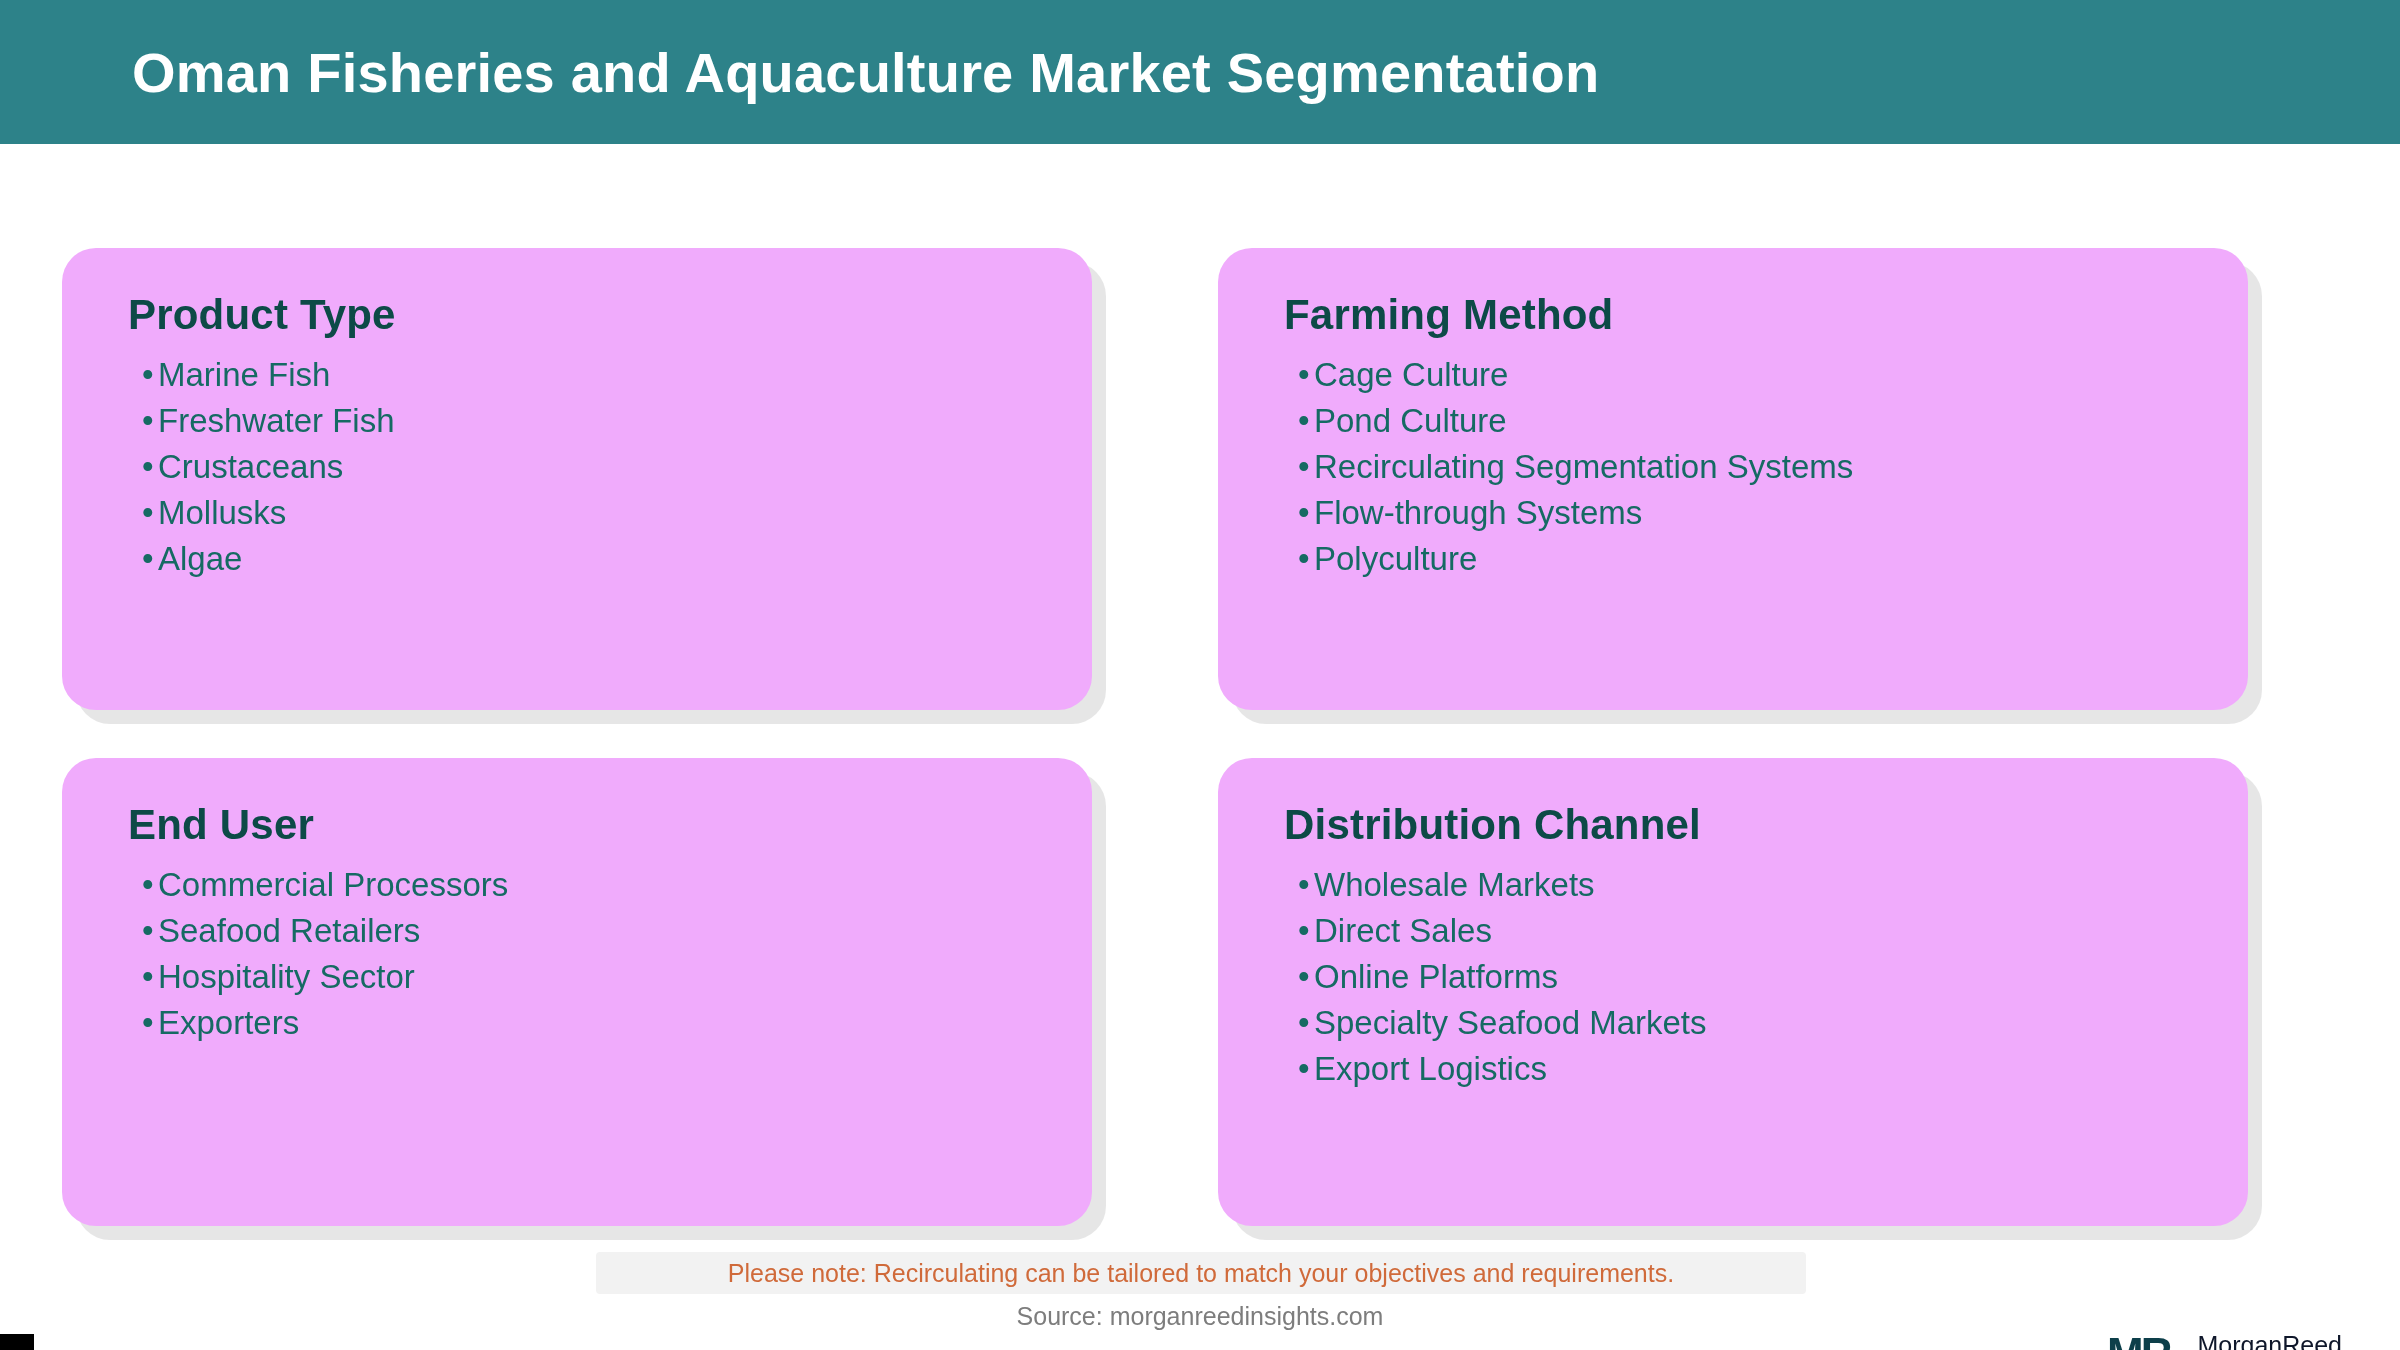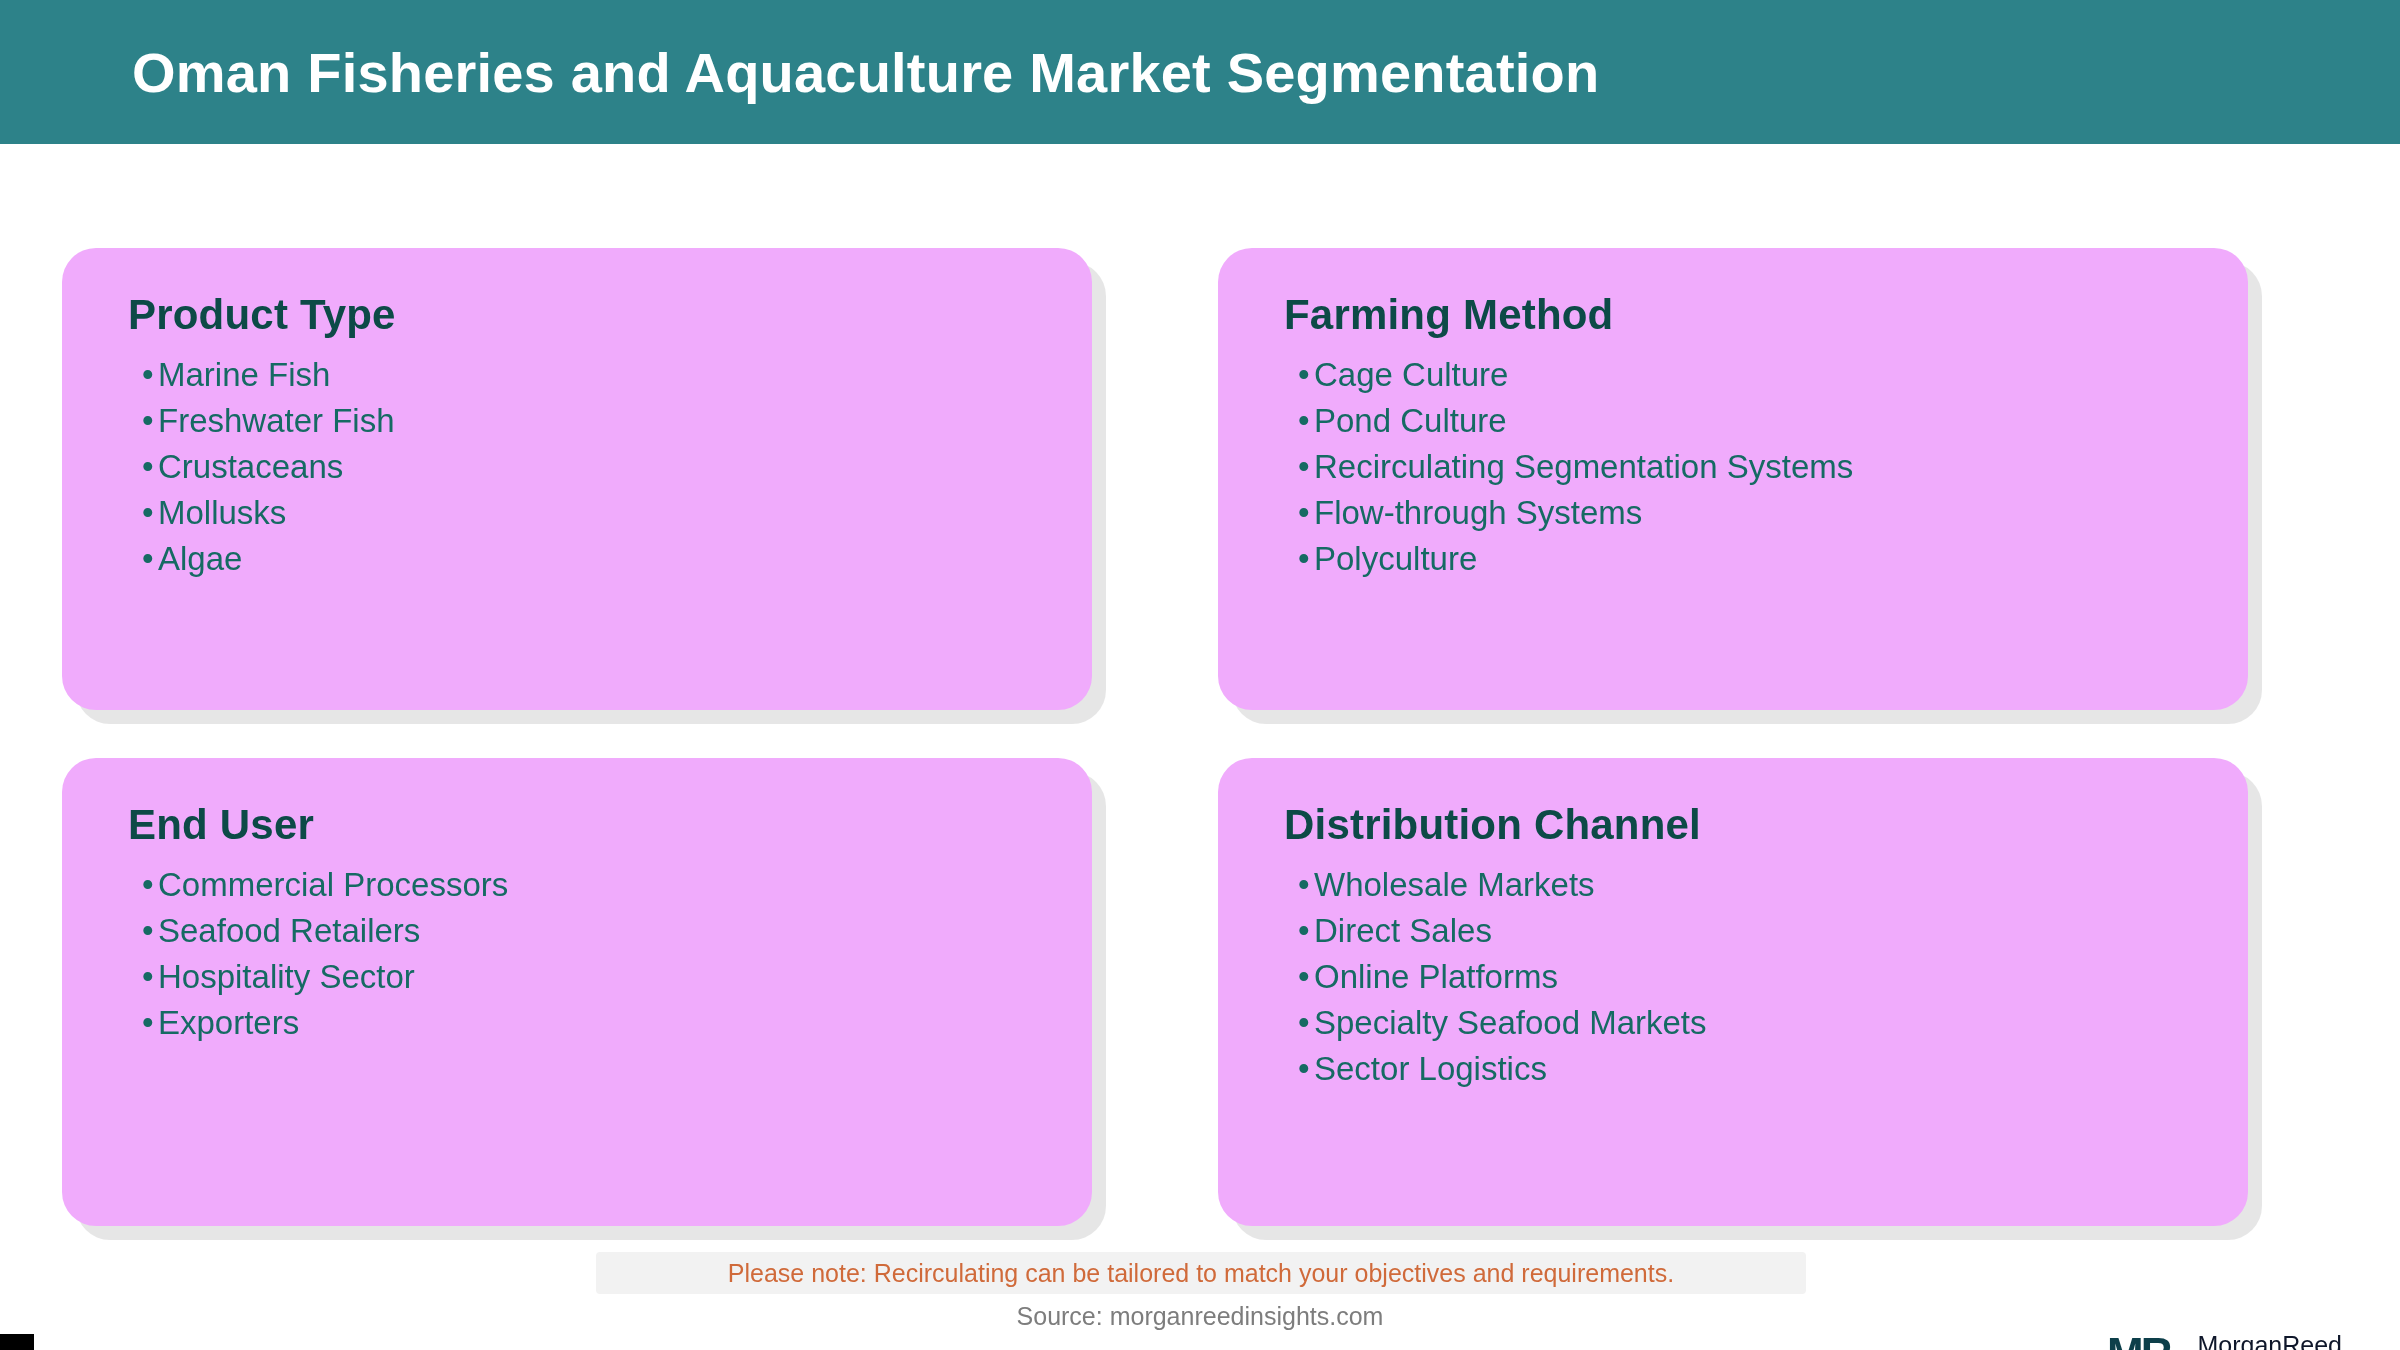--- a/index.html
+++ b/index.html
@@ -193,21 +193,21 @@
     </ul>
   </div>
 
   <div class="card c4">
     <div class="card-title">Distribution Channel</div>
     <ul class="card-list">
       <li><span class="bullet-dot">•</span><span>Wholesale Markets</span></li>
       <li><span class="bullet-dot">•</span><span>Direct Sales</span></li>
       <li><span class="bullet-dot">•</span><span>Online Platforms</span></li>
       <li><span class="bullet-dot">•</span><span>Specialty Seafood Markets</span></li>
-      <li><span class="bullet-dot">•</span><span>Sector Logistics</span></li>
+      <li><span class="bullet-dot">•</span><span>Export Logistics</span></li>
     </ul>
   </div>
 
 </div>
 
 <div class="note">
   <span>Please note: Recirculating can be tailored to match your objectives and requirements.</span>
 </div>
 
 <div class="source">Source: morganreedinsights.com</div>

